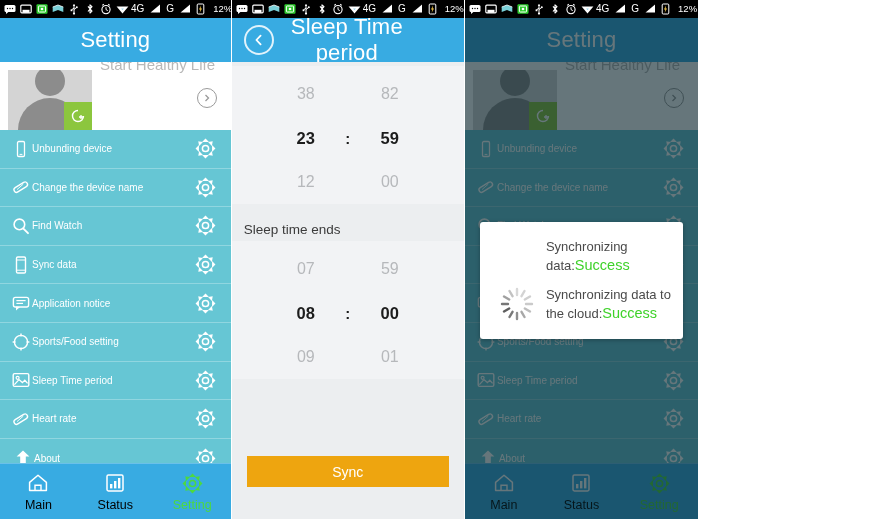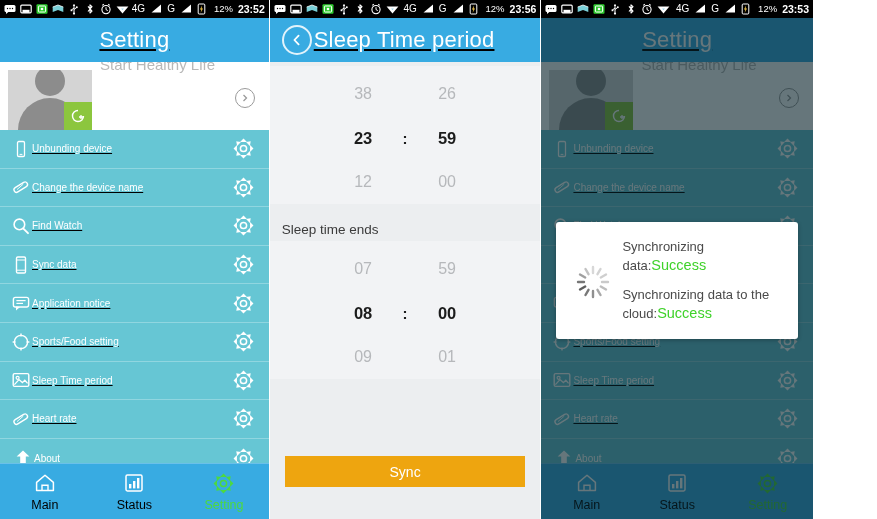--- a/index.html
+++ b/index.html
@@ -4,21 +4,21 @@
 <style>
   * { box-sizing: border-box; margin: 0; padding: 0; }
   html, body {
     width: 877px; height: 519px;
     background: #ffffff;
     font-family: "Liberation Sans", sans-serif;
     overflow: hidden;
   }
   .screens {
     display: flex;
-    width: 813px; height: 519px; text-decoration: underline;
+    width: 698px; height: 519px;
   }
   .panel {
     position: relative;
     height: 519px;
     overflow: hidden;
     background: #ffffff;
   }
   .panel-1 { width: 291px; border-right: 1px solid #ffffff; }
   .panel-2 { width: 293px; border-right: 1px solid #ffffff; }
   .panel-3 { width: 293px; }
@@ -252,21 +252,21 @@
   }
   .dialog {
     position: absolute;
     z-index: 30;
     left: 15px; right: 15px;
     top: 222px;
     background: #ffffff;
     border-radius: 3px;
     padding: 14px 12px 16px 12px;
     display: flex;
-    align-items: center;
+    align-items: flex-end;
     gap: 10px;
     box-shadow: 0 1px 4px rgba(0,0,0,0.3);
   }
   .spinner {
     width: 38px; height: 38px;
     flex: none;
     margin-top: 4px;
     margin-left: 6px;
   }
   .spinner svg { display:block; }
@@ -756,21 +756,21 @@
     <div class="sleep-body">
 
       <div class="picker" style="margin-top:4px;">
         <div class="pk-col">
           <div class="dim">38</div>
           <div class="sel">23</div>
           <div class="dim">12</div>
         </div>
         <div class="pk-colon">:</div>
         <div class="pk-col">
-          <div class="dim">26</div>
+          <div class="dim">82</div>
           <div class="sel">59</div>
           <div class="dim">00</div>
         </div>
       </div>
 
       <div class="sec-label" style="padding-top:18px;">Sleep time ends</div>
 
       <div class="picker" style="margin-top:4px;">
         <div class="pk-col">
           <div class="dim">07</div>

